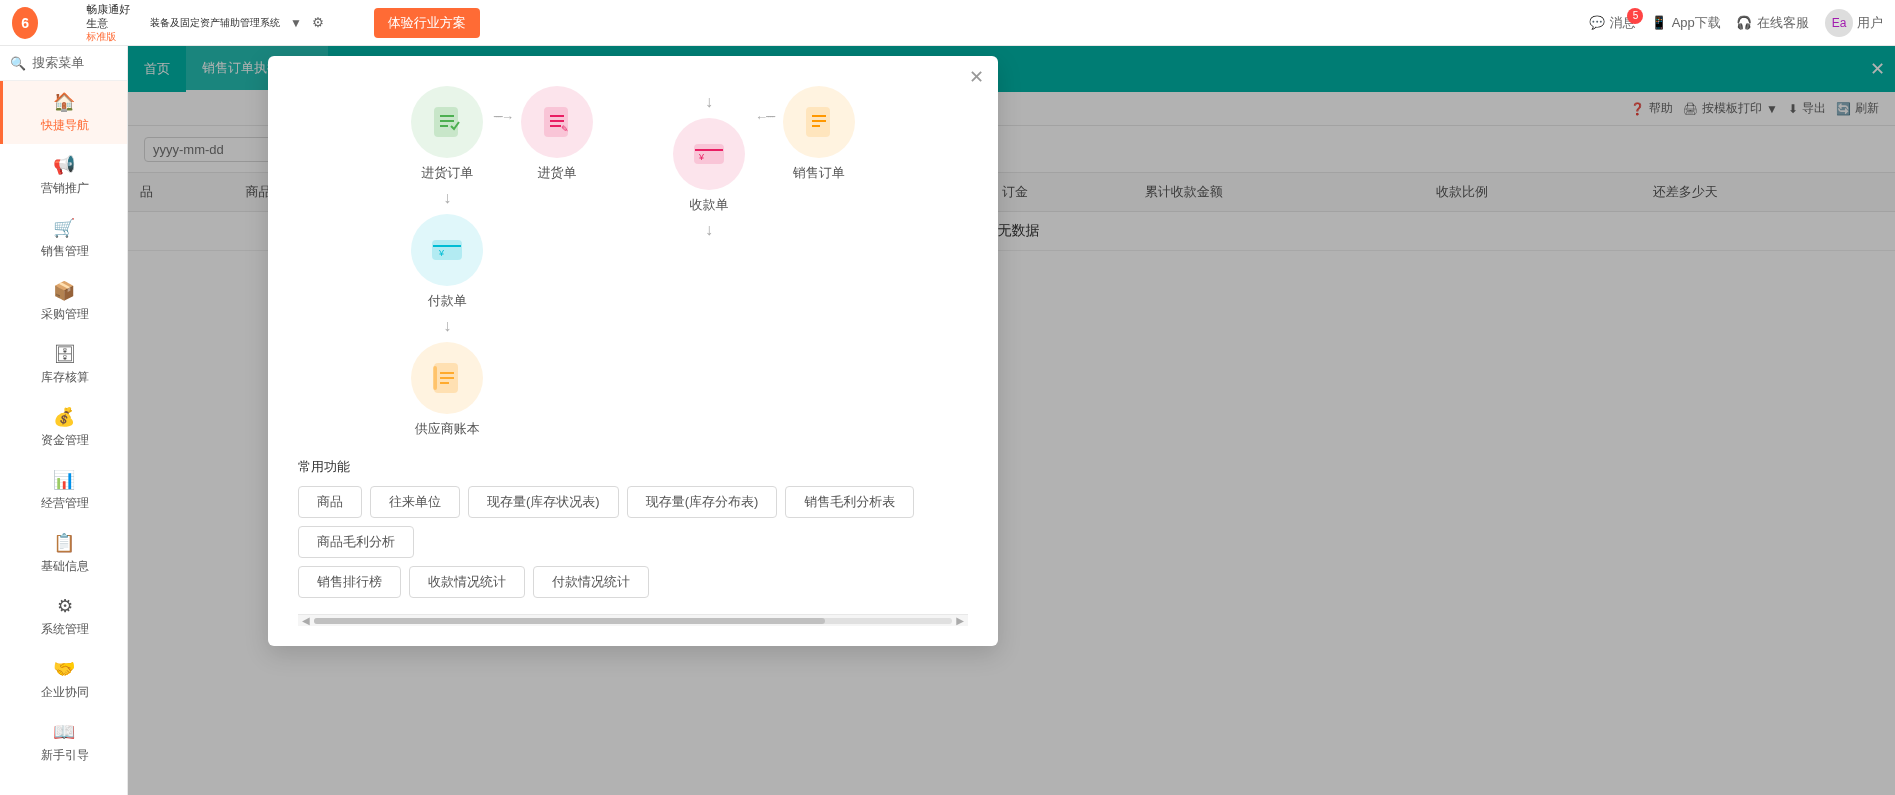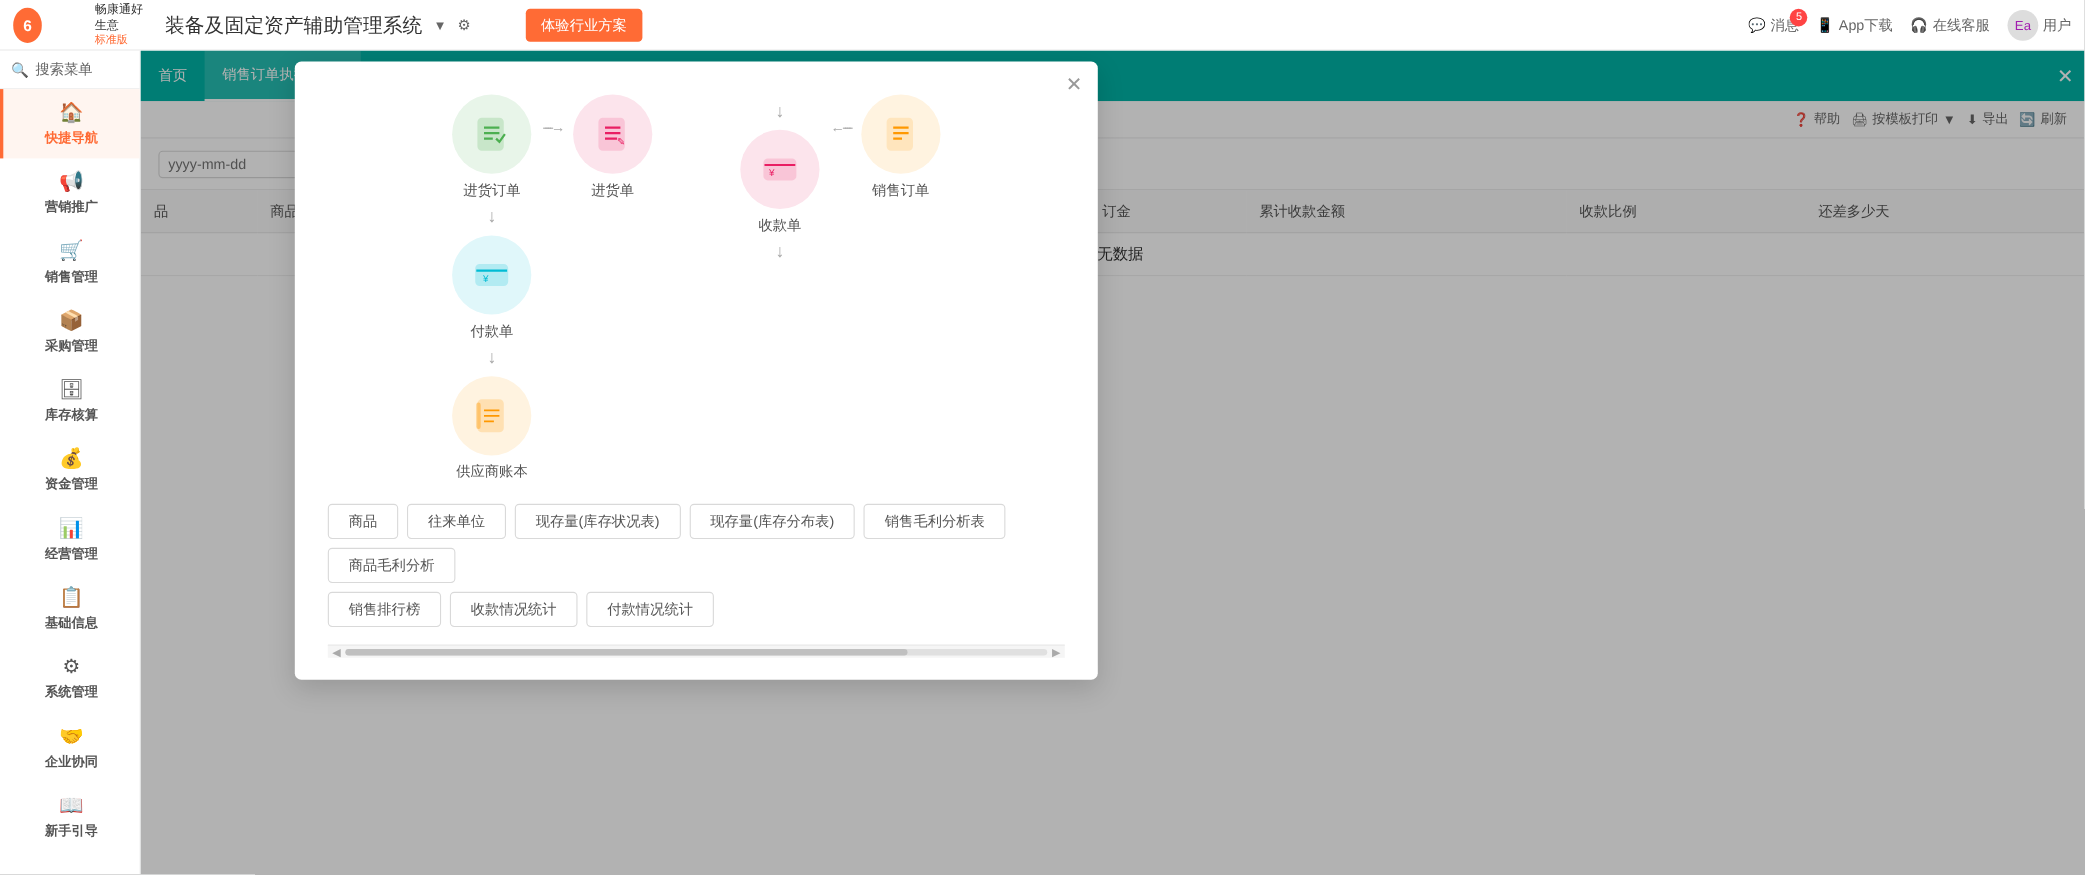--- a/index.html
+++ b/index.html
@@ -23,21 +23,21 @@
     .top-right { display: flex; align-items: center; gap: 16px; margin-left: auto; }
     .top-right-item { display: flex; align-items: center; gap: 4px; color: #666; font-size: 13px; cursor: pointer; position: relative; }
     .badge { background: #ff4444; color: white; font-size: 10px; border-radius: 8px; padding: 0 4px; min-width: 16px; height: 16px; display: flex; align-items: center; justify-content: center; position: absolute; top: -6px; right: -8px; }
     .user-avatar { width: 28px; height: 28px; background: #ddd; border-radius: 50%; display: flex; align-items: center; justify-content: center; font-size: 12px; color: #a21caf; }
 
     
     .sidebar-search { padding: 8px 10px; border-bottom: 1px solid #f0f0f0; display: flex; align-items: center; gap: 6px; color: #666; font-size: 13px; cursor: pointer; }
     .sidebar-item { display: flex; flex-direction: column; align-items: center; padding: 10px 6px; cursor: pointer; color: #555; font-size: 12px; gap: 4px; border-left: 3px solid transparent; }
     .sidebar-item.active { background: #fff5f0; border-left-color: #ff6b35; color: #ff6b35; }
     .sidebar-item-icon { font-size: 18px; }
-    .sidebar-item-label { font-size: 12px; font-weight: bold; }
+    .sidebar-item-label { font-size: 12px; }
 
     
     .tab-item { display: flex; align-items: center; height: 40px; padding: 4px 16px; cursor: pointer; font-size: 13px; color: #666; border-right: 1px solid #e8e8e8; gap: 6px; }
     .tab-item.active { color: #ff6b35; background: #fff8f5; border-bottom: 2px solid #ff6b35; }
     .tab-item.home { color: #333; background: #fff; }
     .tab-close { color: #999; font-size: 11px; margin-left: 4px; }
     .tab-bar-right { margin-left: auto; display: flex; align-items: center; padding-right: 10px; }
     .close-all-btn { color: #999; font-size: 16px; cursor: pointer; }
 
     
@@ -99,21 +99,21 @@
 <div class="app-wrapper">
 
   <div class="top-bar">
     <div class="logo-area">
       <div class="logo-icon">6</div>
       <div class="logo-text">
         <div>畅康通好生意</div>
         <div style="color:#ff6b35; font-size:10px;">标准版</div>
       </div>
     </div>
-    <span style="font-size:18px; color:#333;text-align:center;">装备及固定资产辅助管理系统</span>
+    <span style="font-size:10px; color:#333;text-align:center;">装备及固定资产辅助管理系统</span>
     <button class="dropdown-btn">▼</button>
     <button class="settings-btn">⚙</button>
     <button class="experience-btn">体验行业方案</button>
     <div class="top-right">
       <div class="top-right-item">
         <span>💬</span>
         <span>消息</span>
         <span class="badge">5</span>
       </div>
       <div class="top-right-item">
@@ -362,20 +362,21 @@
                       <line x1="11" y1="22" x2="19" y2="22" stroke="#ff9800" stroke-width="2"></line>
                     </svg>
                 </div>
                 <span class="flow-label">销售订单</span>
               </div>
             </div>
 
           </div>
 
           <div class="common-section">
+            <div class="common-title">常用功能</div>
             <div class="common-btns">
               <button class="common-btn">商品</button>
               <button class="common-btn">往来单位</button>
               <button class="common-btn">现存量(库存状况表)</button>
               <button class="common-btn">现存量(库存分布表)</button>
               <button class="common-btn">销售毛利分析表</button>
               <button class="common-btn">商品毛利分析</button>
             </div>
             <div class="common-btns" style="margin-top:8px;">
               <button class="common-btn">销售排行榜</button>

